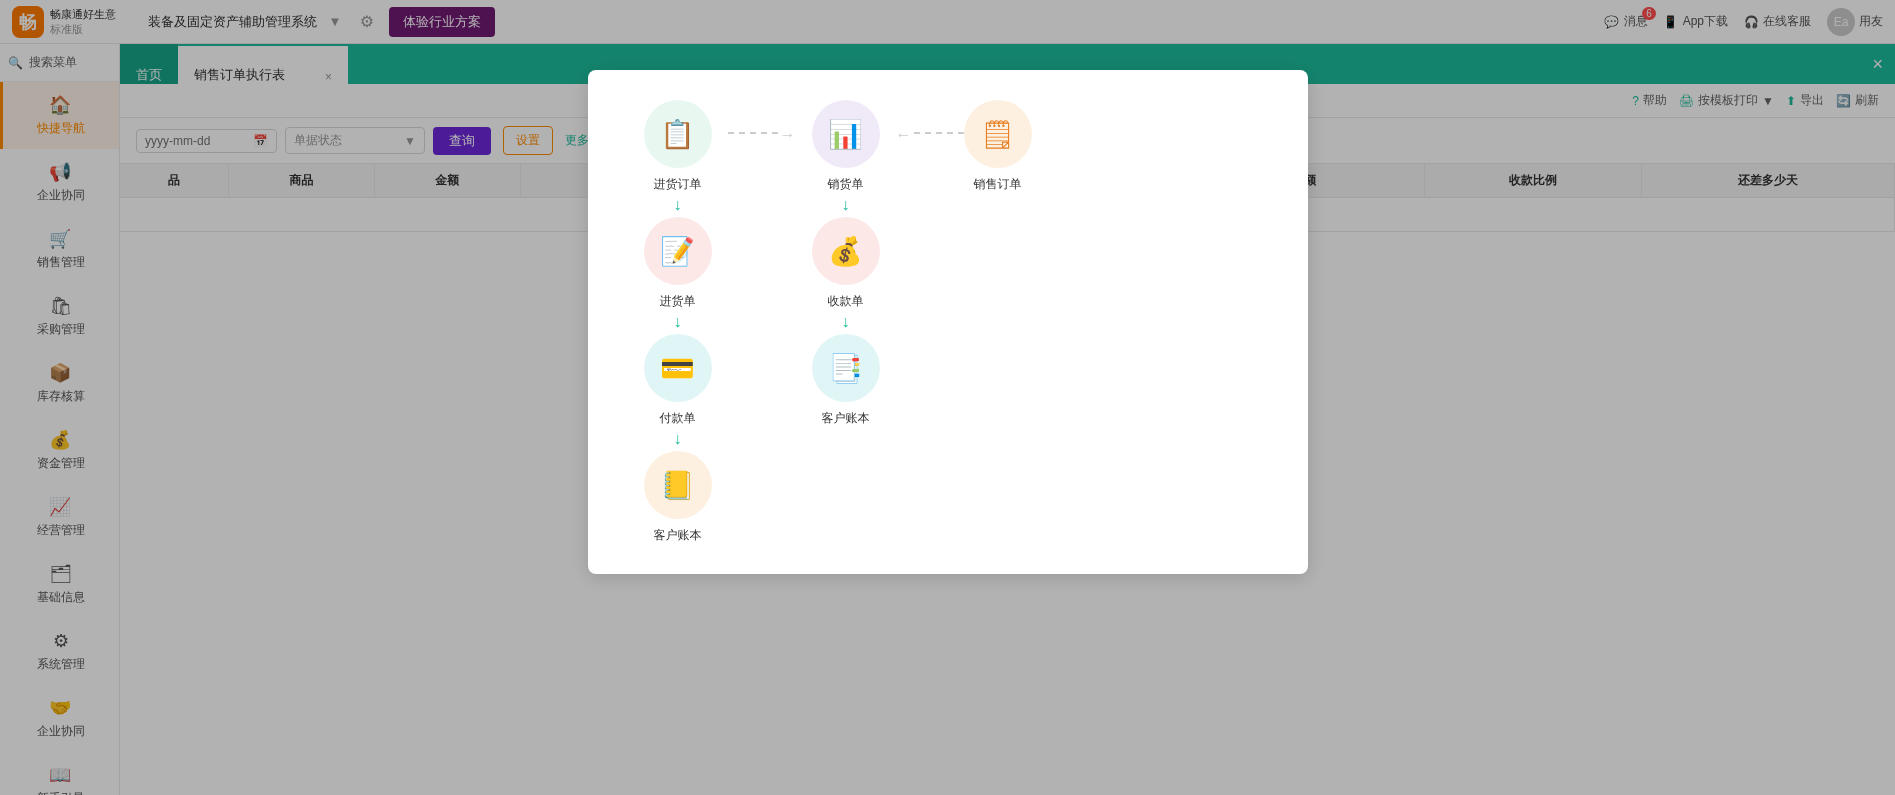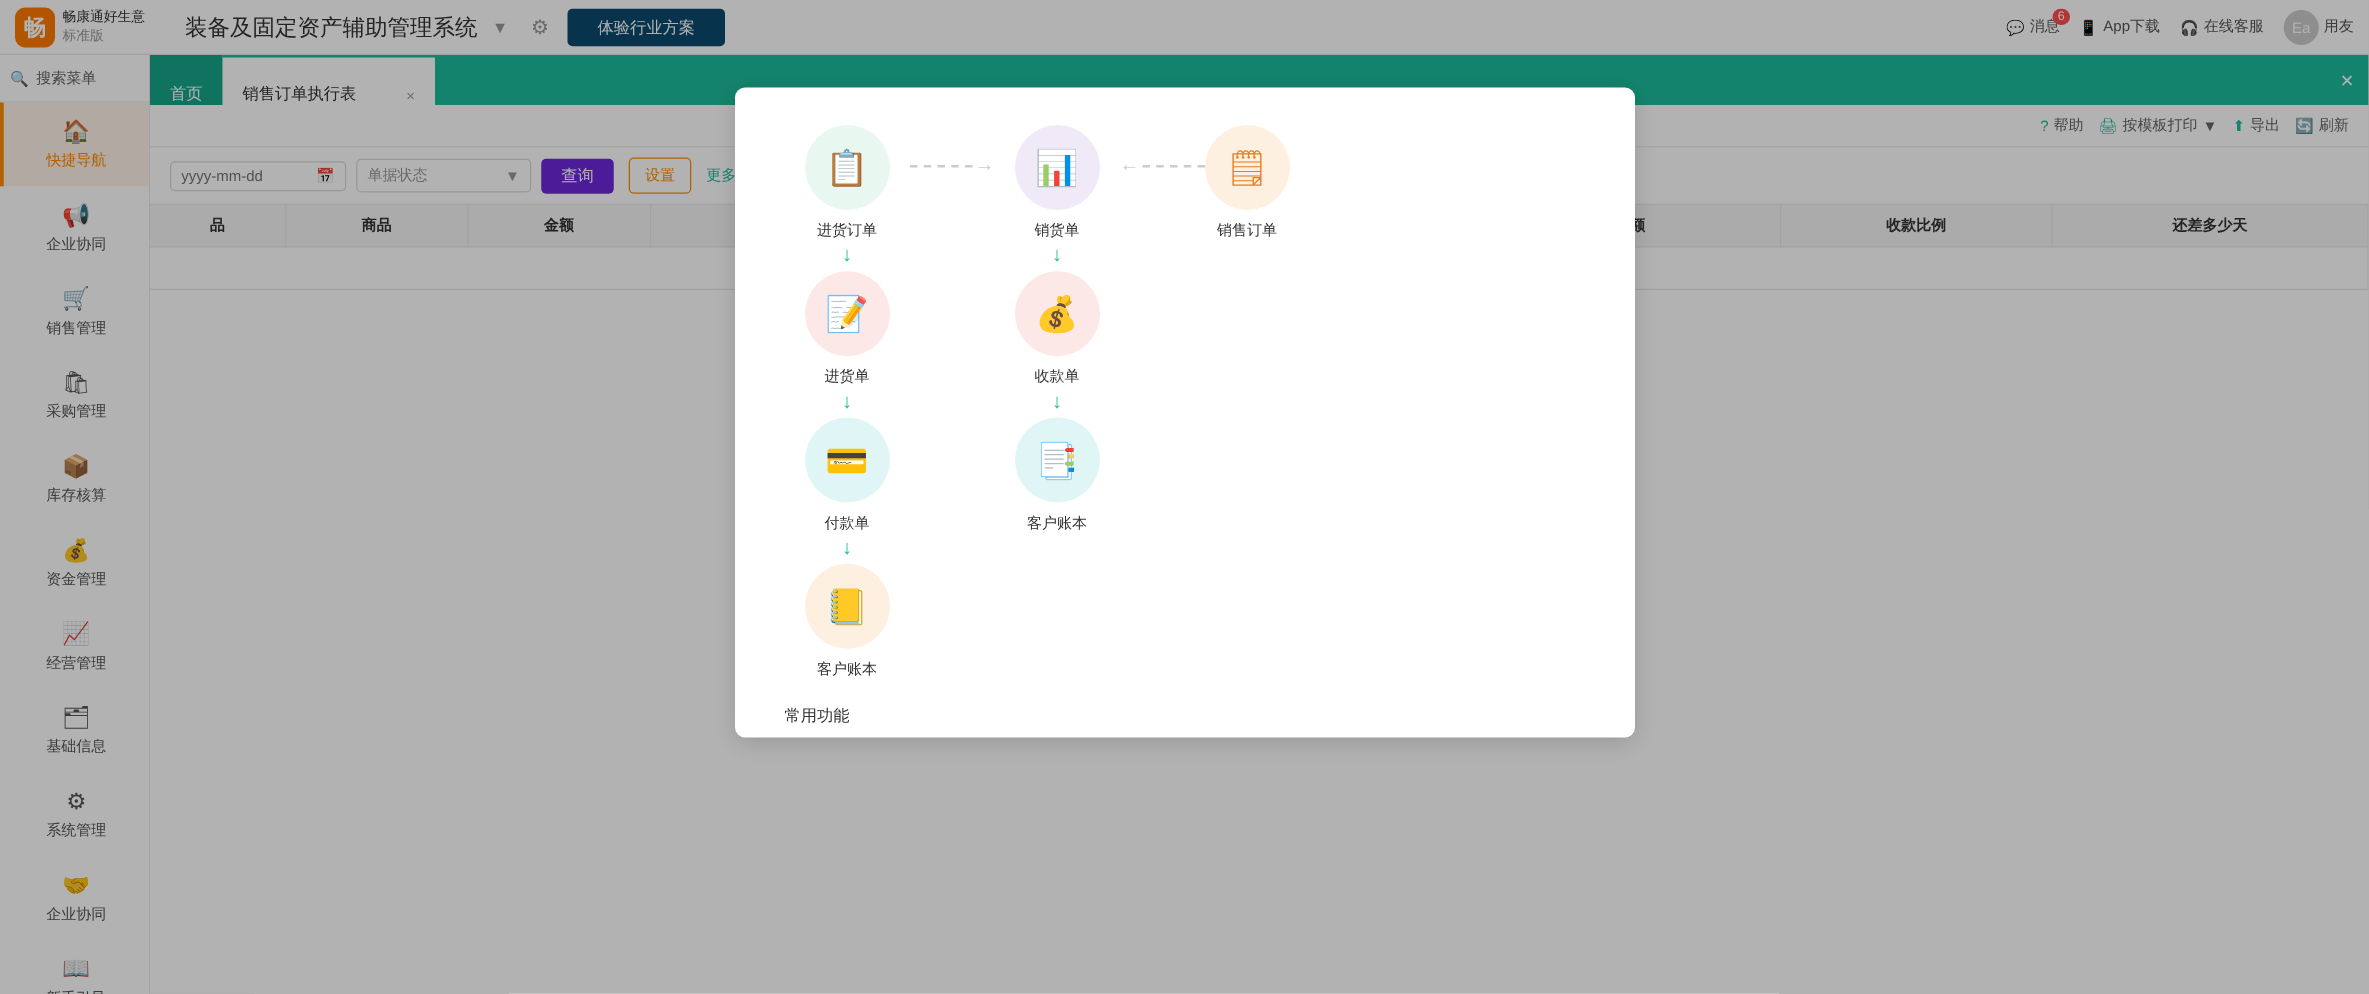--- a/index.html
+++ b/index.html
@@ -5,21 +5,21 @@
     * { box-sizing: border-box; margin: 0; padding: 0; }
     body { font-family: 'Microsoft YaHei', Arial, sans-serif; font-size: 13px; background: #f5f5f5; display: flex; flex-direction: column; height: 795px; overflow: hidden; }
 
     
     .top-bar { height: 44px; background: #fff; display: flex; align-items: center; padding: 0 12px; border-bottom: 1px solid #e8e8e8; gap: 8px; }
     .logo-area { display: flex; align-items: center; gap: 6px; width: 120px; }
     .logo-icon { width: 32px; height: 32px; background: #ff7a00; border-radius: 8px; display: flex; align-items: center; justify-content: center; color: white; font-size: 18px; font-weight: bold; }
     .logo-text { font-size: 11px; color: #333; line-height: 1.3; }
     .dropdown-btn { width: 20px; height: 20px; cursor: pointer; color: #999; display: flex; align-items: center; justify-content: center; }
     .gear-btn { width: 28px; height: 28px; cursor: pointer; color: #999; display: flex; align-items: center; justify-content: center; font-size: 16px; }
-    .trial-btn { background: #0c4a6e; color: white; border: none; padding: 6px 24px; border-radius: 4px; cursor: pointer; font-size: 13px; }
+    .trial-btn { background: #701a75; color: white; border: none; padding: 6px 14px; border-radius: 4px; cursor: pointer; font-size: 13px; }
     .top-right { display: flex; align-items: center; gap: 16px; margin-left: auto; }
     .top-right-item { display: flex; align-items: center; gap: 4px; color: #555; font-size: 12px; cursor: pointer; position: relative; }
     .badge { background: #ff4d4f; color: white; border-radius: 10px; font-size: 10px; padding: 1px 4px; position: absolute; top: -6px; right: -8px; }
     .user-avatar { width: 28px; height: 28px; background: #ccc; border-radius: 50%; display: flex; align-items: center; justify-content: center; color: white; font-size: 12px; }
 
     
     .main-layout { display: flex; flex: 1; overflow: hidden; }
 
     
     .sidebar { width: 120px; background: #fff; border-right: 1px solid #e8e8e8; display: flex; flex-direction: column; overflow-y: auto; }
@@ -84,21 +84,21 @@
 <body>
 
 <div class="top-bar">
   <div class="logo-area">
     <div class="logo-icon">畅</div>
     <div class="logo-text">
       <div>畅康通好生意</div>
       <div style="color:#999;">标准版</div>
     </div>
   </div>
-  <span style="font-size:18px;color:#333;margin-left:8px;">装备及固定资产辅助管理系统</span>
+  <span style="font-size:13px;color:#333;margin-left:8px;">装备及固定资产辅助管理系统</span>
   <span class="dropdown-btn">▼</span>
   <span class="gear-btn">⚙</span>
   <button class="trial-btn">体验行业方案</button>
   <div class="top-right">
     <div class="top-right-item">
       <span>💬</span>
       <span>消息</span>
       <span class="badge">6</span>
     </div>
     <div class="top-right-item">
@@ -304,20 +304,16 @@
 
         <div style="display:flex; flex-direction:column; align-items:center;">
           <div class="flow-item">
             <div class="flow-circle orange">🗒</div>
             <span class="flow-label">销售订单</span>
           </div>
         </div>
 
       </div>
 
-      <div class="common-functions">
-        <div class="common-title">常用功能</div>
-
-      </div>
     </div>
 
   </div>
 </div>
 
 </body></html>

